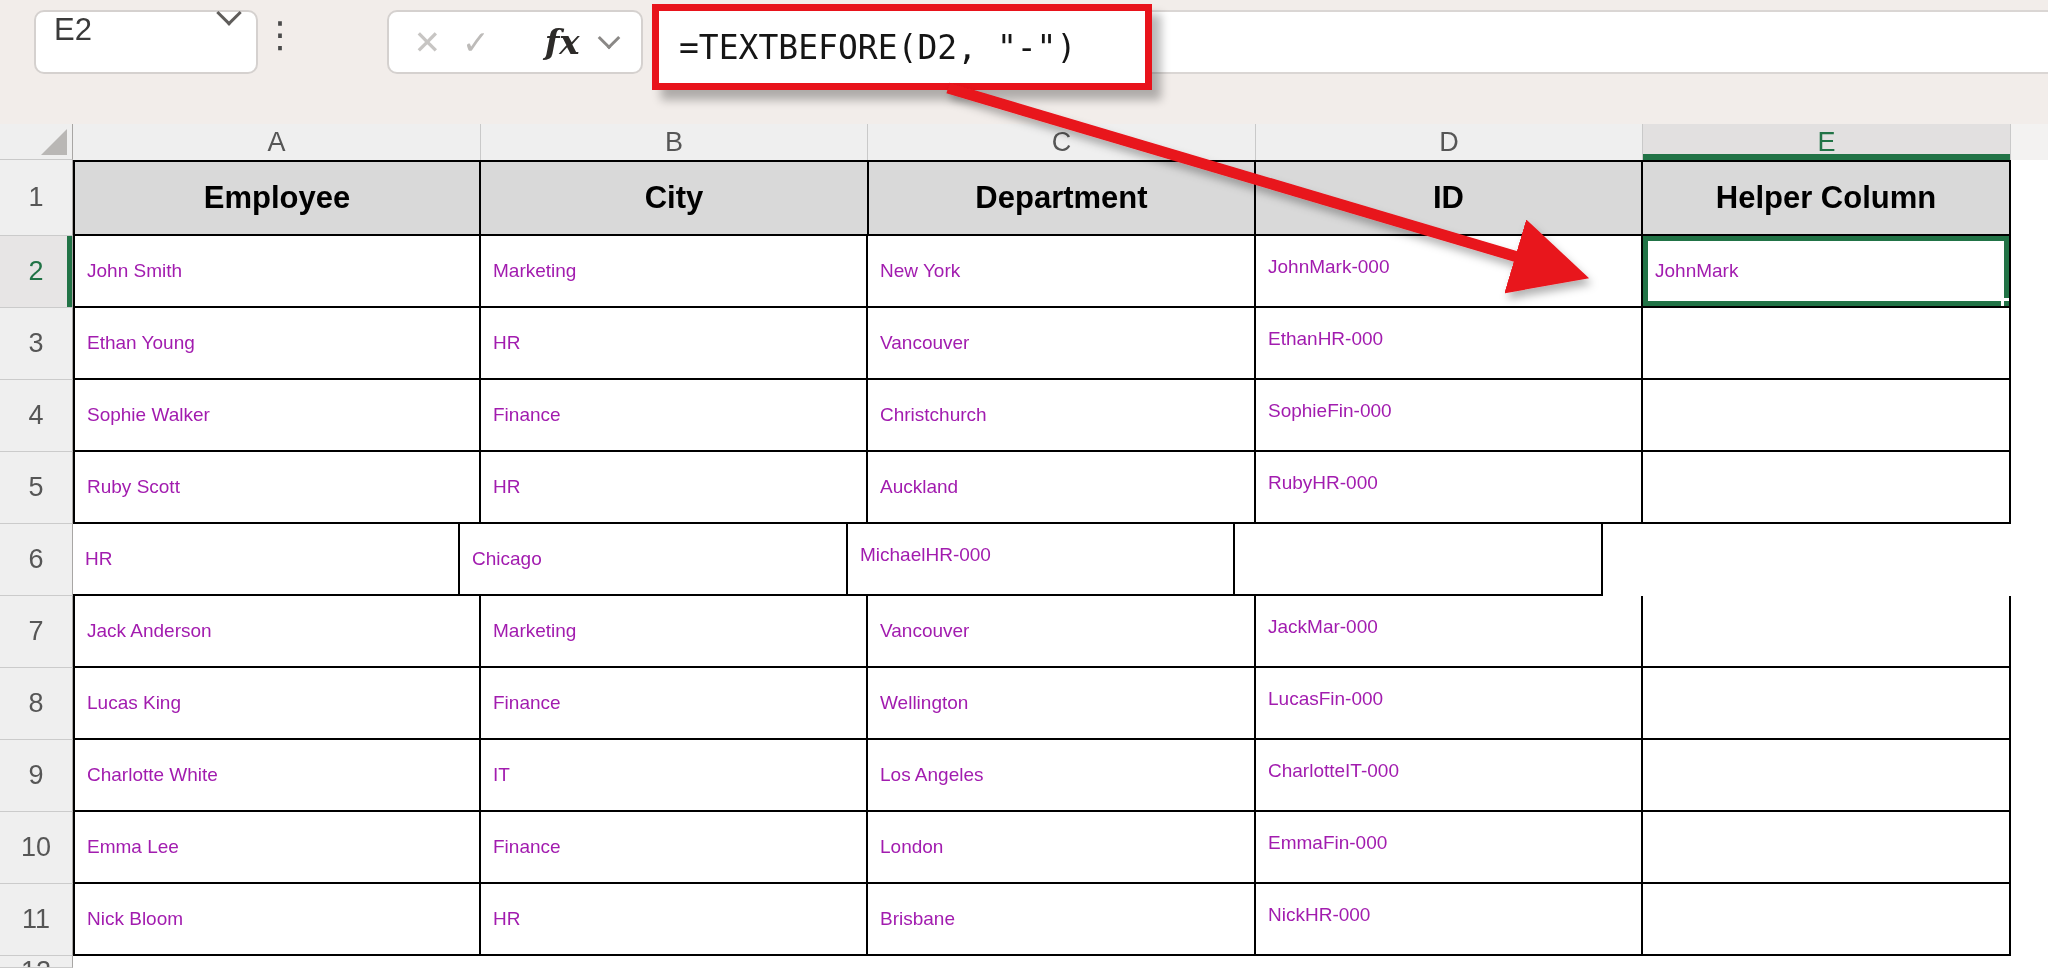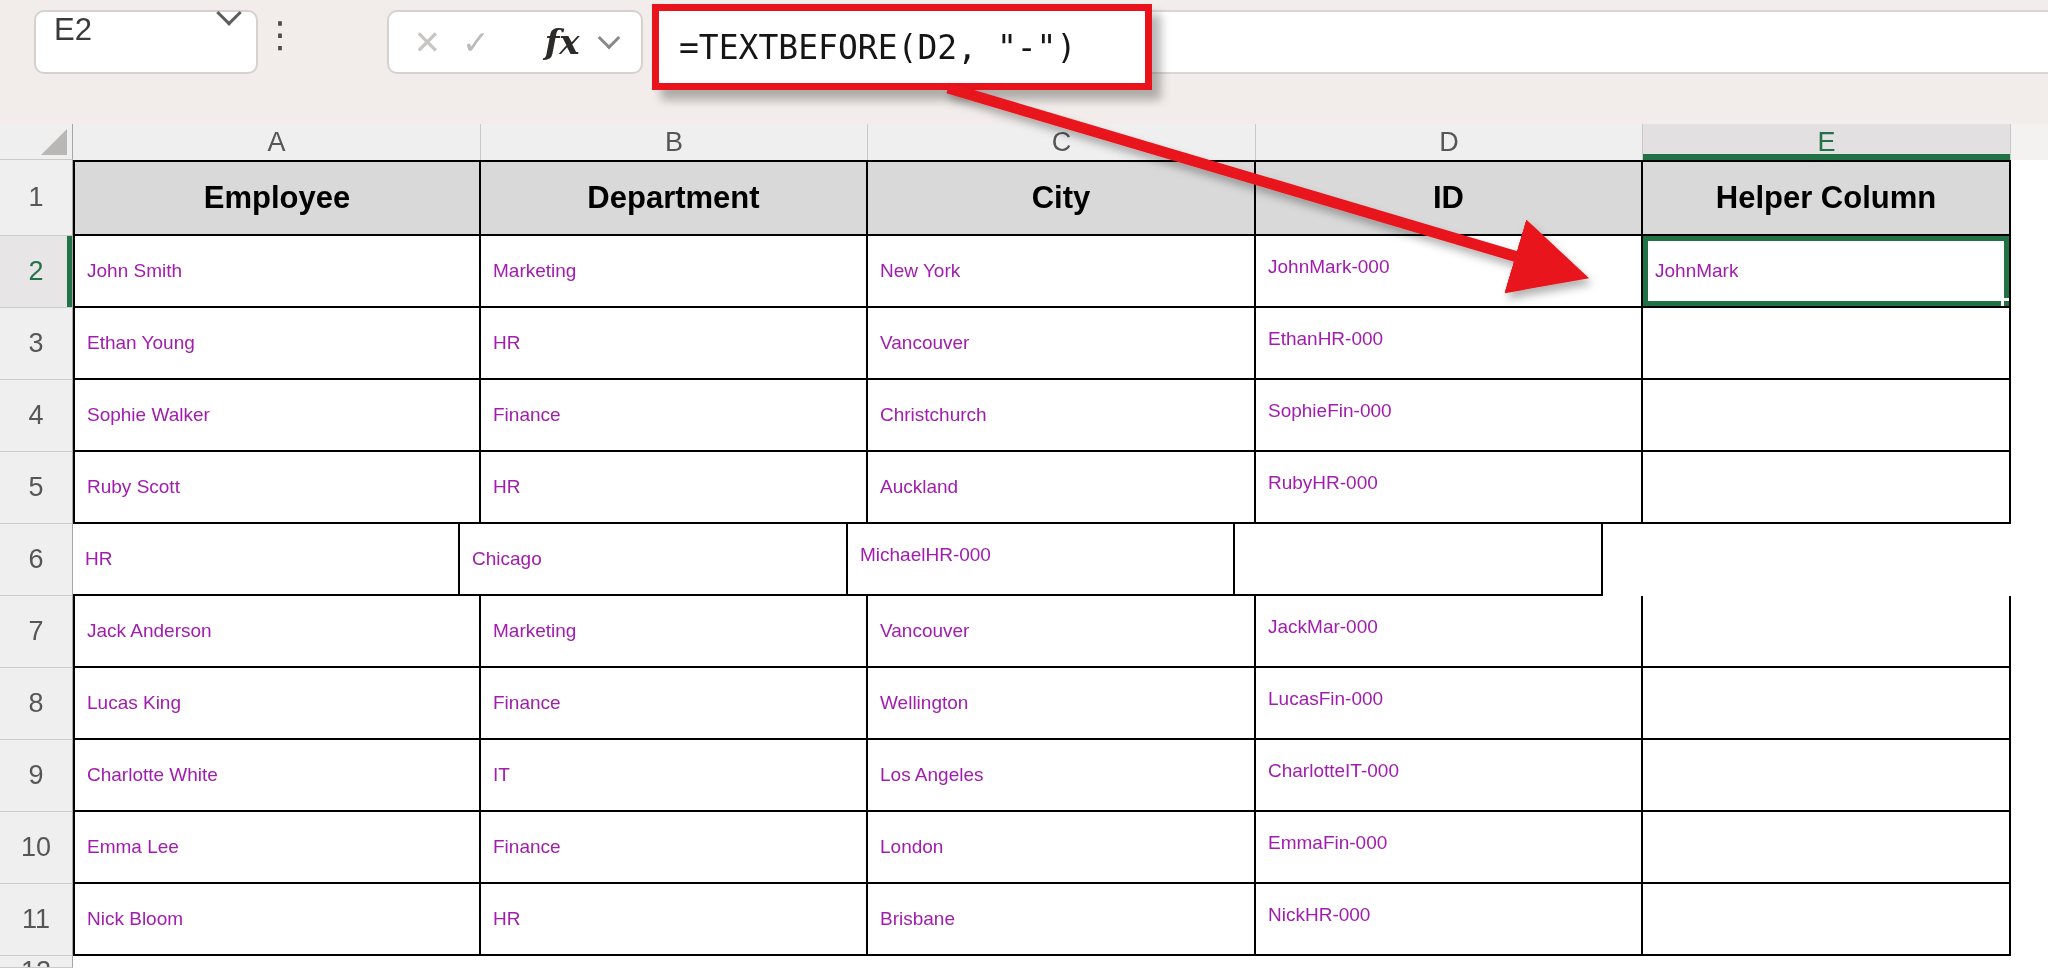--- a/index.html
+++ b/index.html
@@ -127,25 +127,25 @@
     <div class="lhfill bx wf"></div>
   </div>
 
   <div class="gr row1">
     <div class="rh bx w0">
         <span>1</span>
       </div>
     <div class="c hc cl bx wa">
         <span>Employee</span>
       </div>
+    <div class="c hc bx wc">
+        <span>City</span>
+      </div>
     <div class="c hc bx wb">
         <span>Department</span>
-      </div>
-    <div class="c hc bx wc">
-        <span>City</span>
       </div>
     <div class="c hc bx wd">
         <span>ID</span>
       </div>
     <div class="c hc bx we">
         <span>Helper Column</span>
       </div>
     <div class="fill bx wf"></div>
   </div>
 

